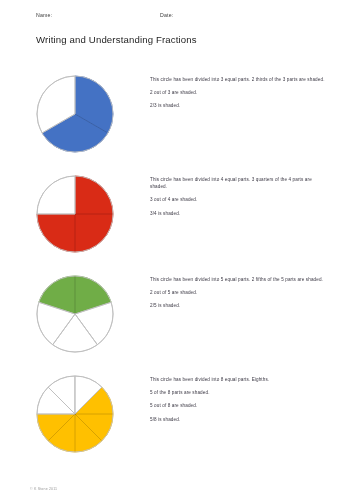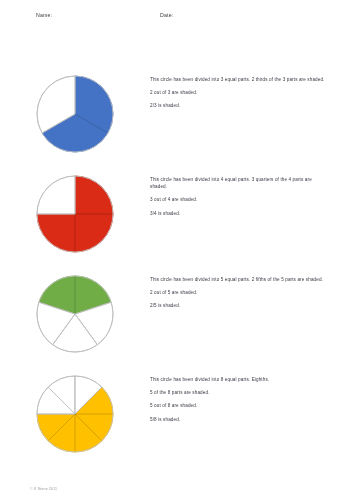--- a/index.html
+++ b/index.html
@@ -105,20 +105,21 @@
 </head>
 <body>
 
 <div class="page">
 
   <div class="hdr-fields">
     <span class="hdr-field hdr-name">Name:</span>
     <span class="hdr-field hdr-date">Date:</span>
   </div>
 
+  <div class="title">Writing and Understanding Fractions</div>
 
   <div class="rows" id="rows">
       <div class="row">
         <div class="fig-wrap">
           <svg class="fig" width="84" height="84" viewBox="0 0 84 84">
             <path d="M 42 42 L 42.00 4.00 A 38 38 0 0 1 74.91 61.00 Z" fill="#4472C4" stroke="#4472C4" stroke-width="0.9"></path>
             <path d="M 42 42 L 74.91 61.00 A 38 38 0 0 1 9.09 61.00 Z" fill="#4472C4" stroke="#4472C4" stroke-width="0.9"></path>
             <path d="M 42 42 L 9.09 61.00 A 38 38 0 0 1 42.00 4.00 Z" fill="#FFFFFF" stroke="#BFBFBF" stroke-width="0.9"></path>
             <line x1="42" y1="42" x2="42.00" y2="4.00" stroke="#BFBFBF" stroke-width="0.8"></line>
             <line x1="42" y1="42" x2="74.91" y2="61.00" stroke="rgba(0,0,0,0.20)" stroke-width="0.8"></line>

